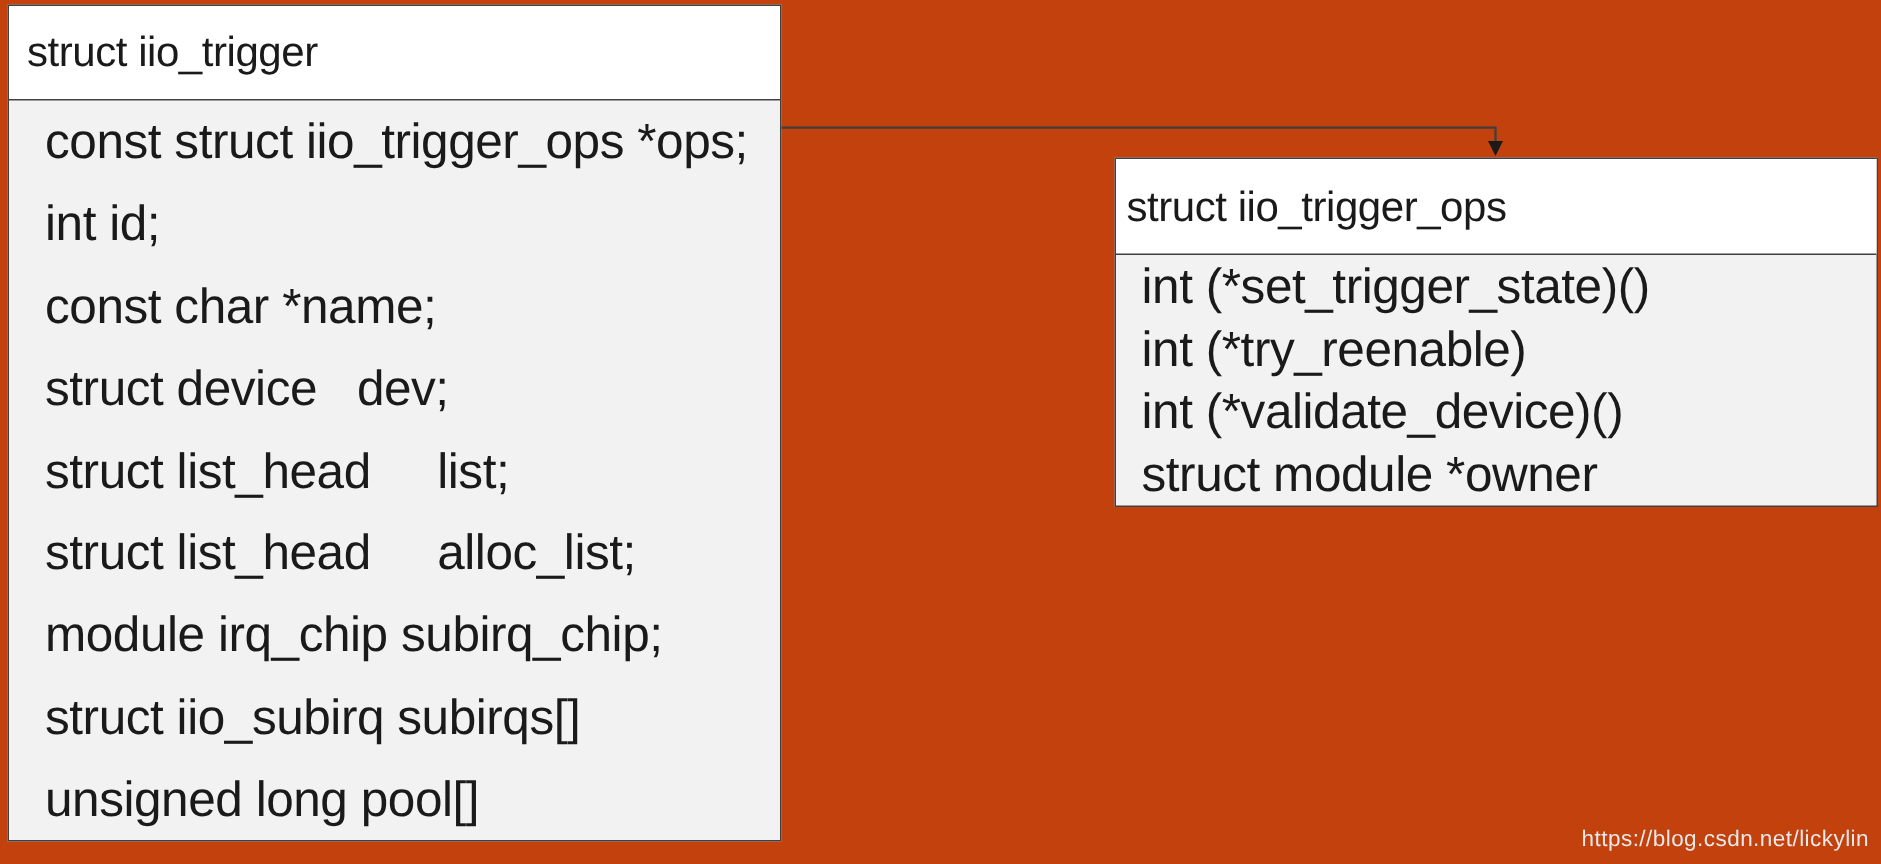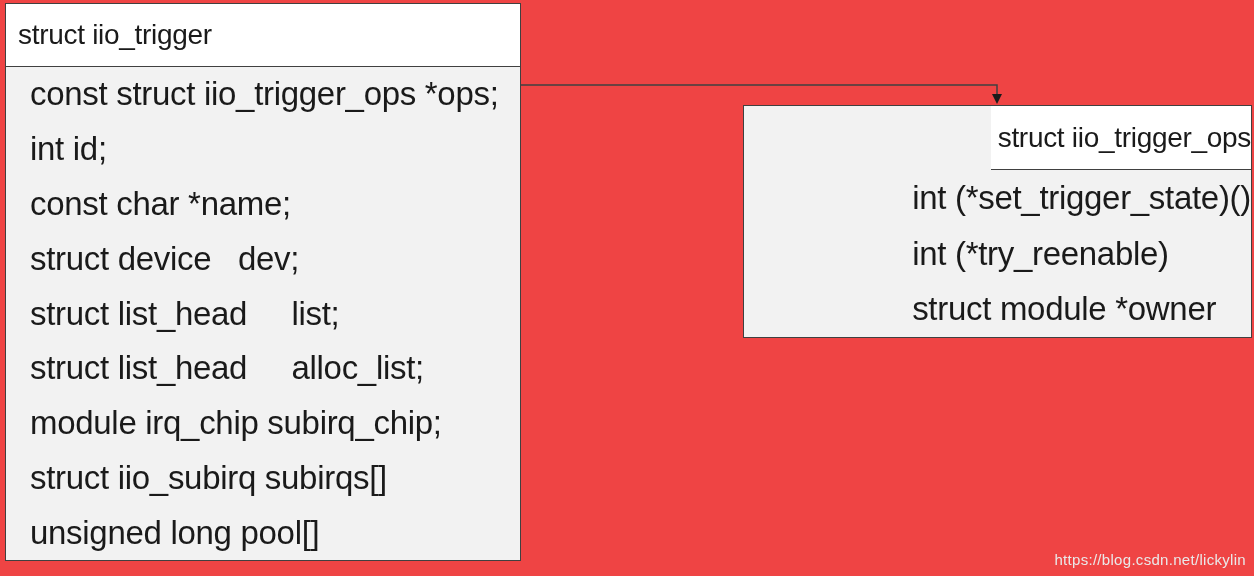--- a/index.html
+++ b/index.html
@@ -7,31 +7,31 @@
   body {
     width: 1254px; height: 576px;
     background: #ffffff;
     font-family: "Liberation Sans", sans-serif;
     color: #1a1a1a;
   }
   .canvas {
     position: relative;
     width: 1254px; height: 576px;
     overflow: hidden;
-    background: #ef4444;
+    background: #c2410c;
   }
   .struct-box {
     position: absolute;
     border: 1.5px solid #404040;
     background: #f2f2f2;
     display: flex;
     flex-direction: column;
   }
   .struct-box.left  { left: 5px;   top: 3px;   width: 516px; height: 558px; }
-  .struct-box.right { left: 743px; top: 105px; width: 509px; height: 233px; align-items: flex-end; }
+  .struct-box.right { left: 743px; top: 105px; width: 509px; height: 233px; }
   .box-title {
     background: #ffffff;
     border-bottom: 1.5px solid #404040;
     display: flex;
     align-items: center;
     font-size: 28px;
     letter-spacing: -0.3px;
     flex: 0 0 auto;
   }
   .left  .box-title { height: 63px; padding-left: 12px; }
@@ -87,19 +87,20 @@
   <svg class="arrow-svg" width="1254" height="576" viewBox="0 0 1254 576">
     <polyline points="521,85 997,85 997,96" fill="none" stroke="#404040" stroke-width="1.5"></polyline>
     <polygon points="997,104 992,94 1002,94" fill="#1a1a1a"></polygon>
   </svg>
 
   <div class="struct-box right">
     <div class="box-title">struct iio_trigger_ops</div>
     <div class="box-body">
         <div class="field-row">int (*set_trigger_state)()</div>
         <div class="field-row">int (*try_reenable)</div>
+        <div class="field-row">int (*validate_device)()</div>
         <div class="field-row">struct module *owner</div>
       </div>
   </div>
 
   <div class="watermark">https://blog.csdn.net/lickylin</div>
 
 </div>
 
 </body></html>

